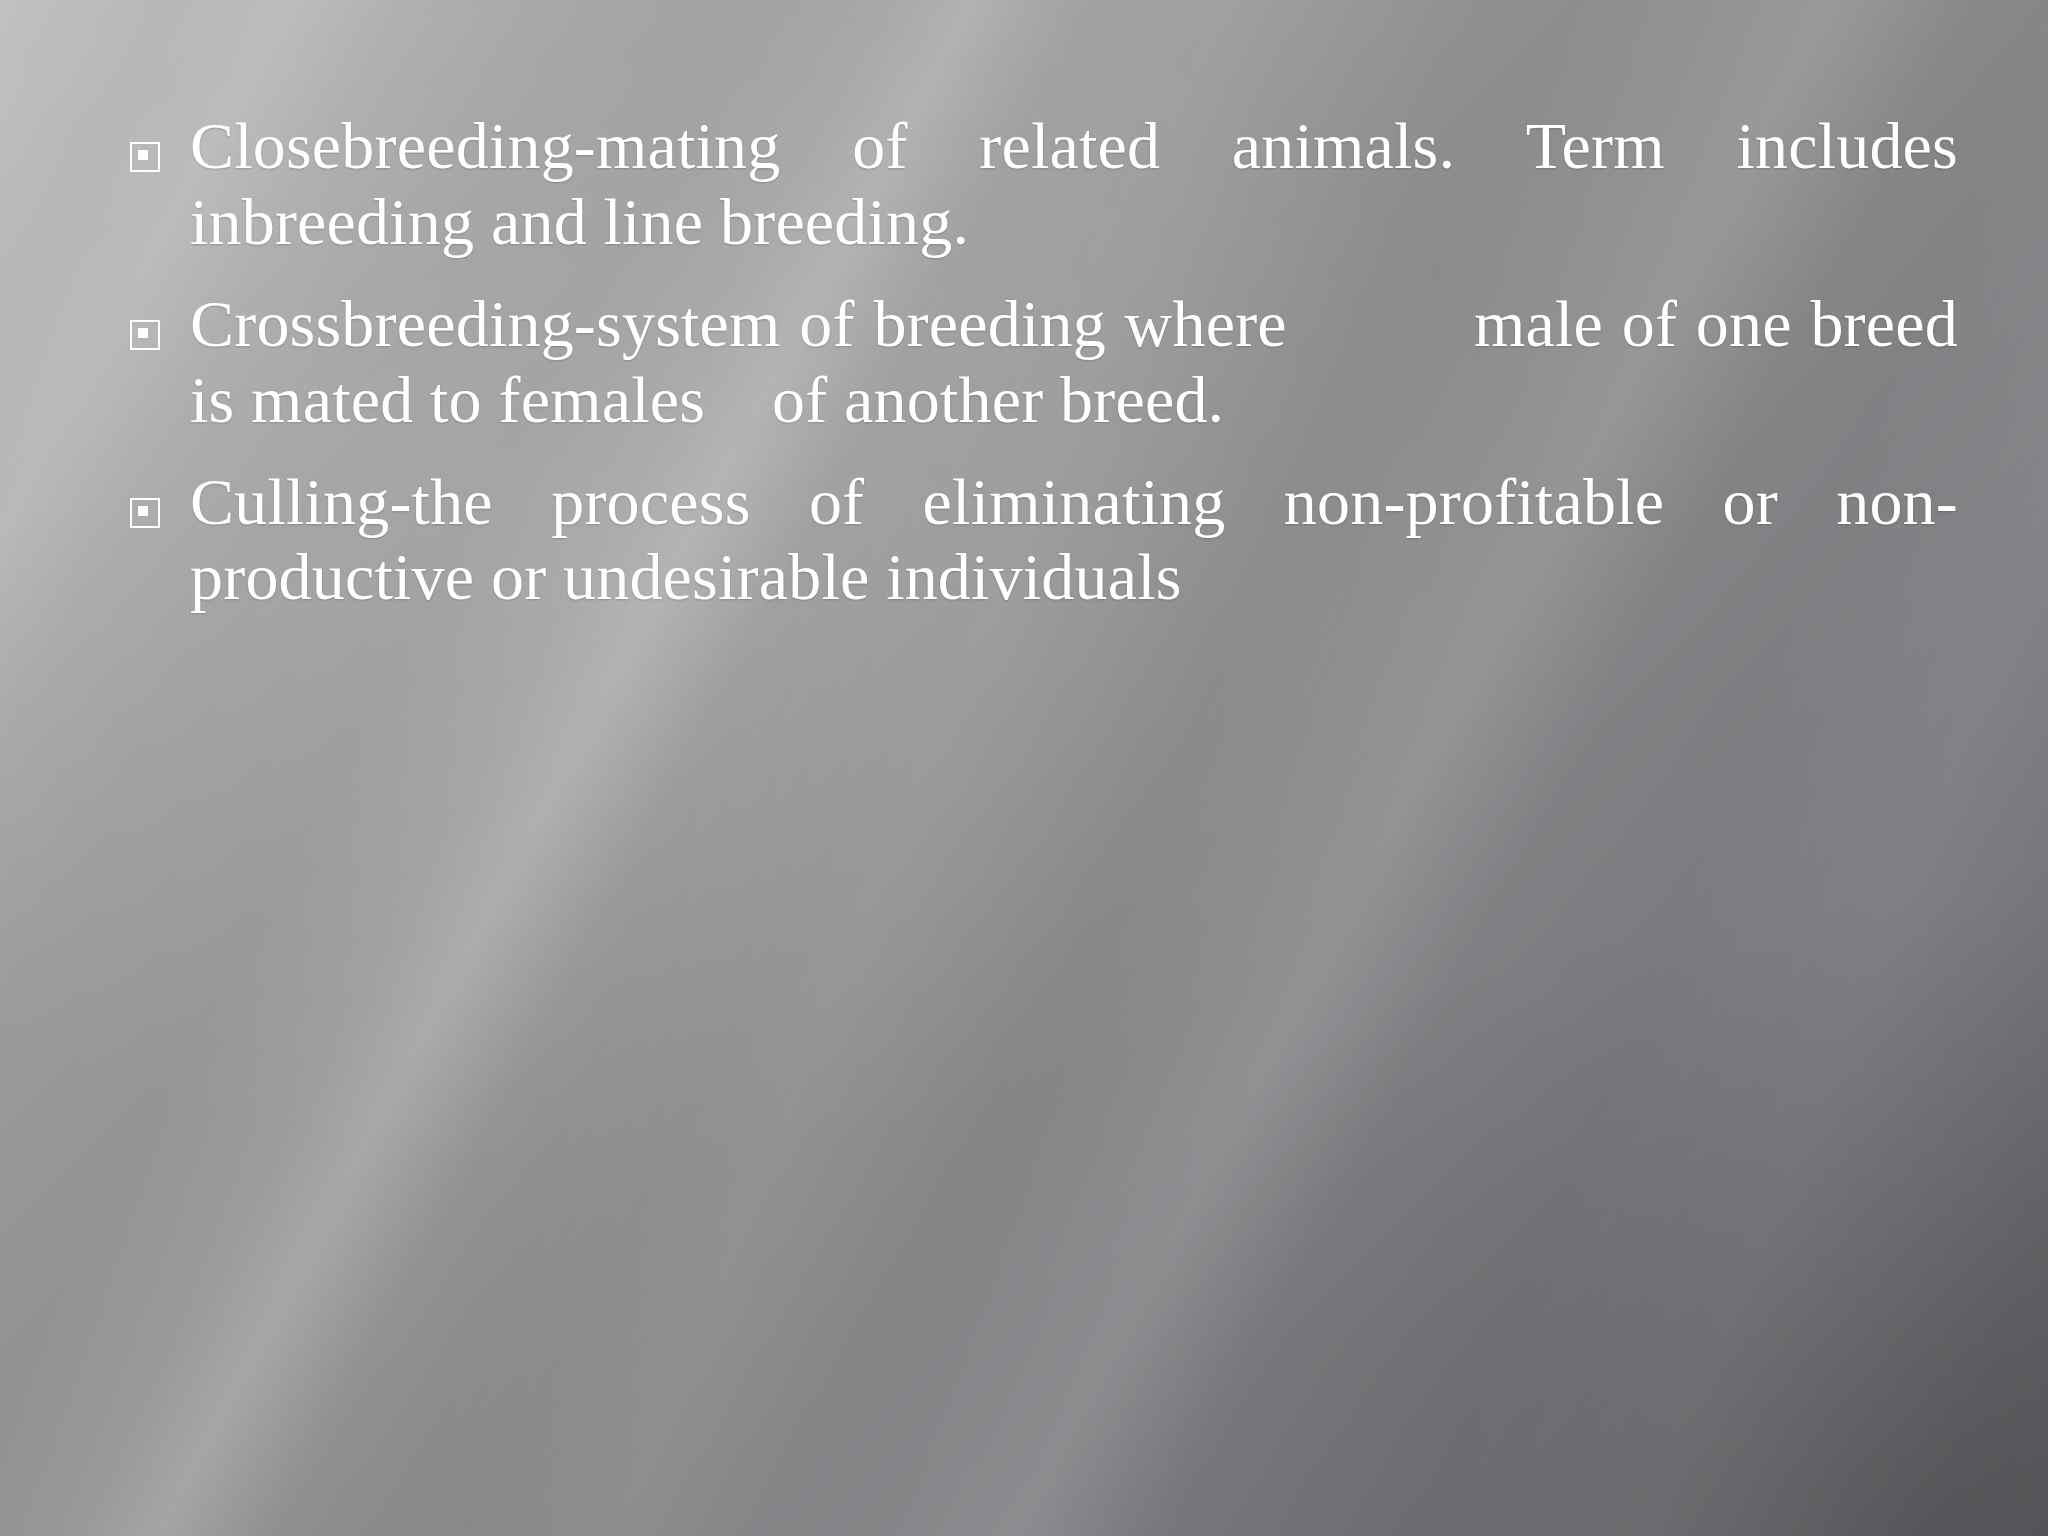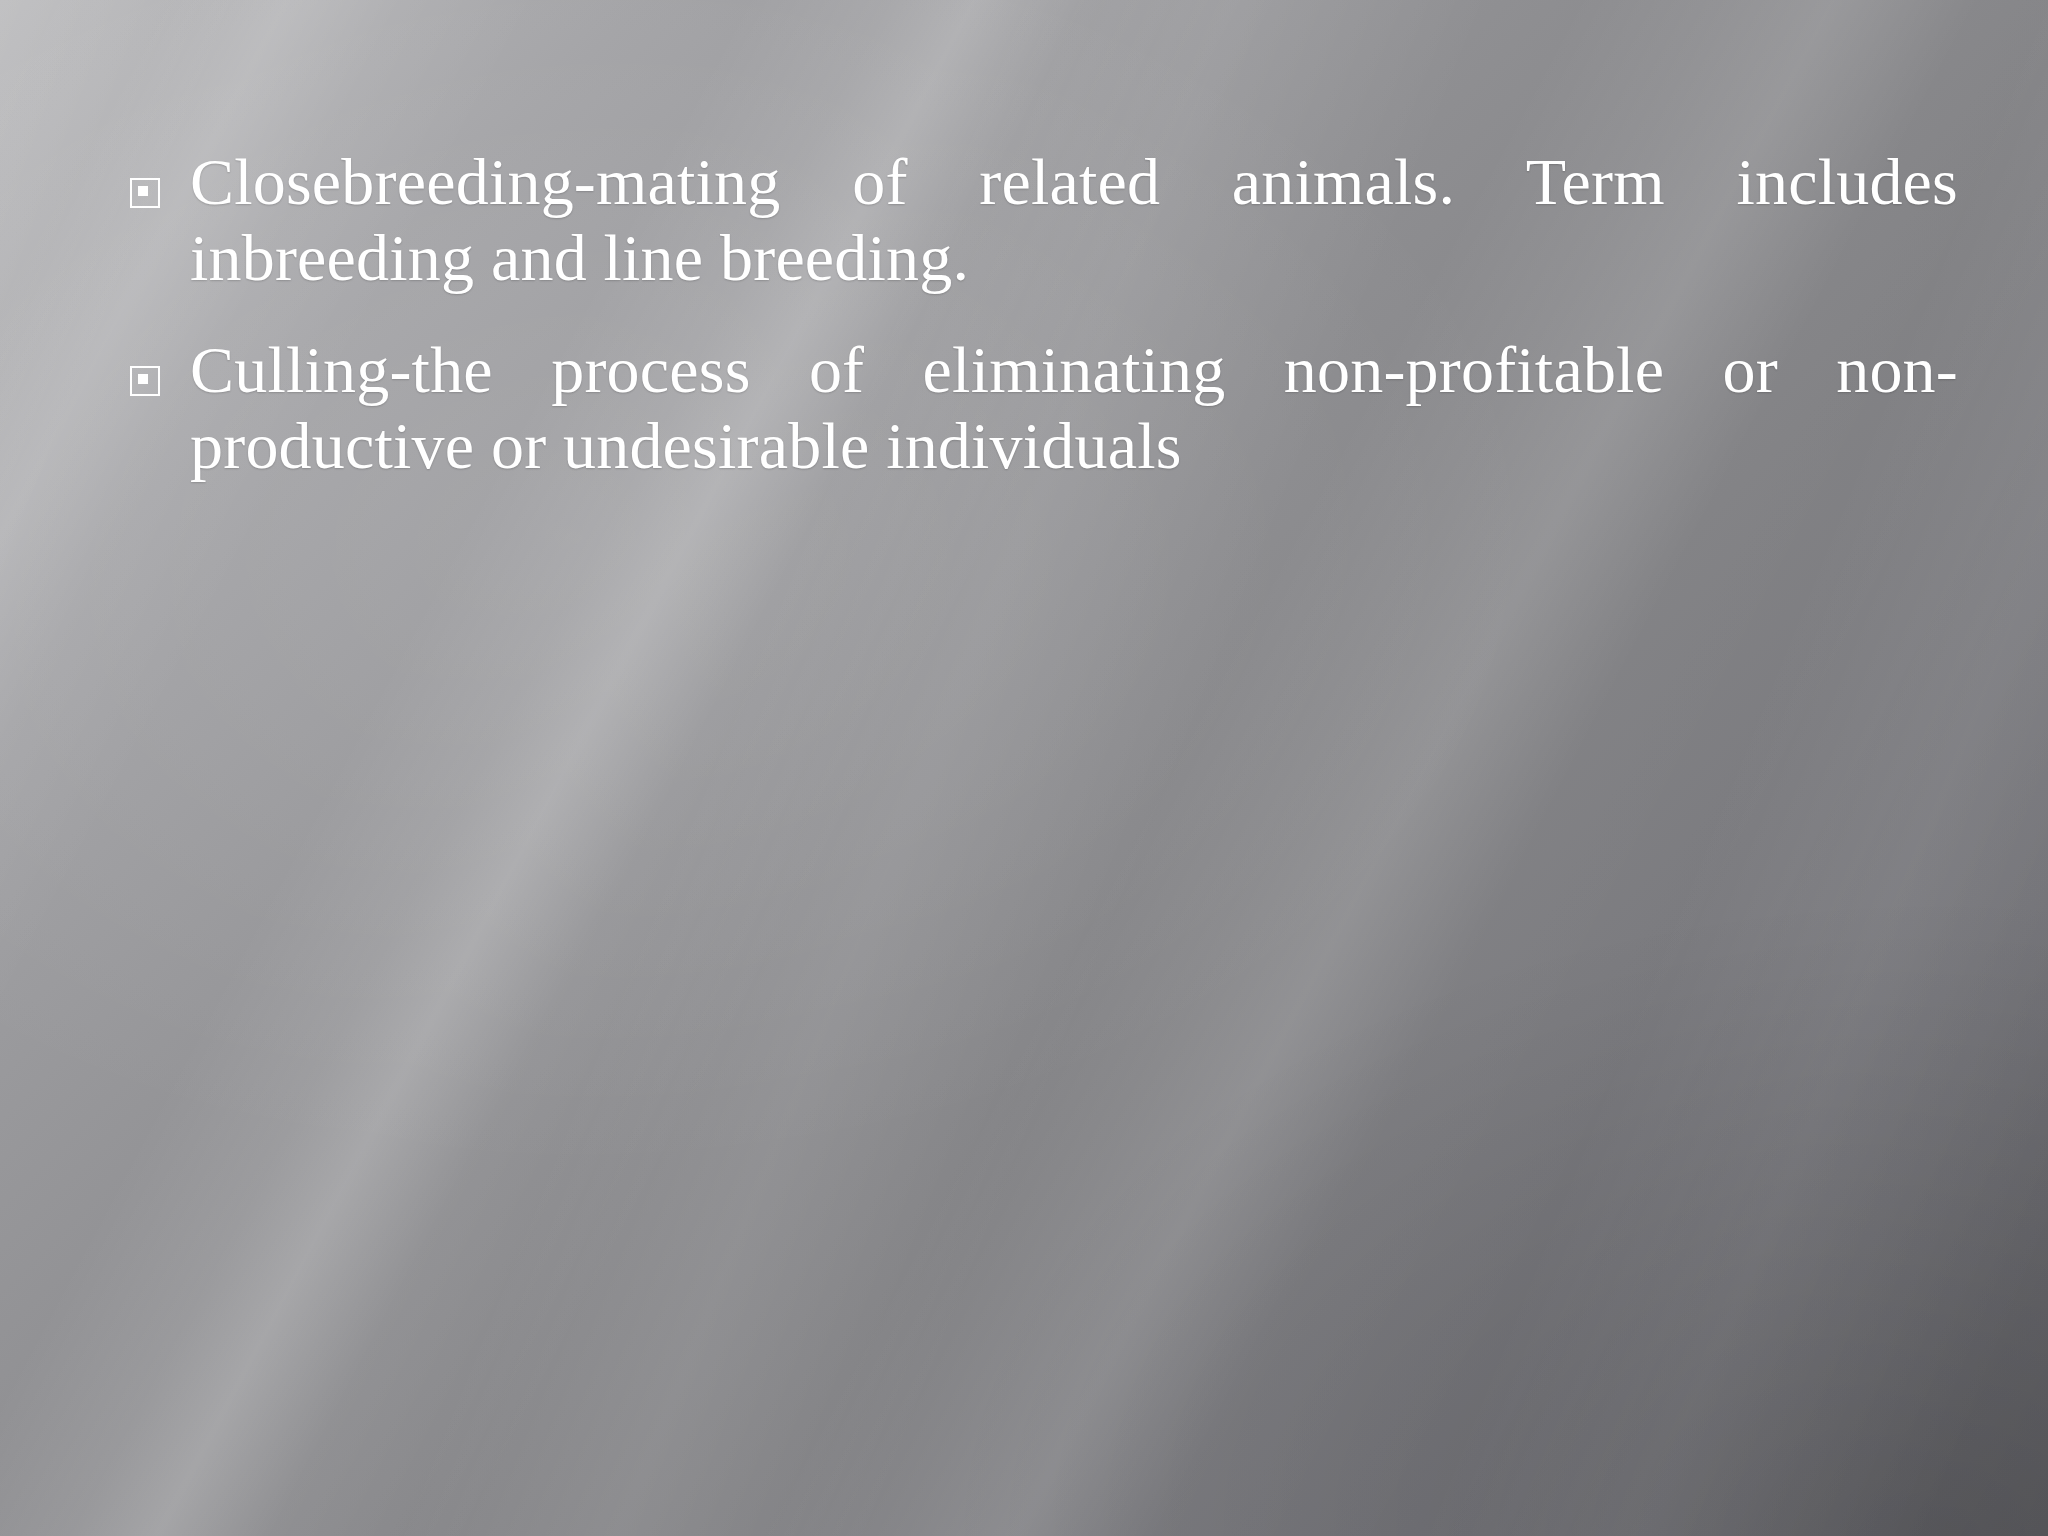--- a/index.html
+++ b/index.html
@@ -74,21 +74,20 @@
     left: 128px;
     top: 108px;
     width: 1830px;
     z-index: 3;
   }
 
   .bullet-row {
     display: flex;
     align-items: flex-start;
     margin-bottom: 26px;
-    margin-top: 36px;
   }
 
   .bullet-marker {
     flex: 0 0 auto;
     width: 34px;
     margin-top: 34px;
     margin-right: 28px;
     display: flex;
     justify-content: center;
   }
@@ -130,20 +129,26 @@
   <div id="content">
 
     <div class="bullet-row">
       <div class="bullet-marker">
         <span class="marker-box"></span>
       </div>
       <div class="bullet-text">Closebreeding-mating of related animals. Term includes inbreeding and line breeding.</div>
     </div>
 
 
+    <div class="bullet-row">
+      <div class="bullet-marker">
+        <span class="marker-box"></span>
+      </div>
+      <div class="bullet-text">Crossbreeding-system of breeding where          male of one breed is mated to females    of another breed.</div>
+    </div>
 
     <div class="bullet-row">
       <div class="bullet-marker">
         <span class="marker-box"></span>
       </div>
       <div class="bullet-text">Culling-the process of eliminating non-profitable or non-productive or undesirable individuals</div>
     </div>
 
   </div>
 </div>

